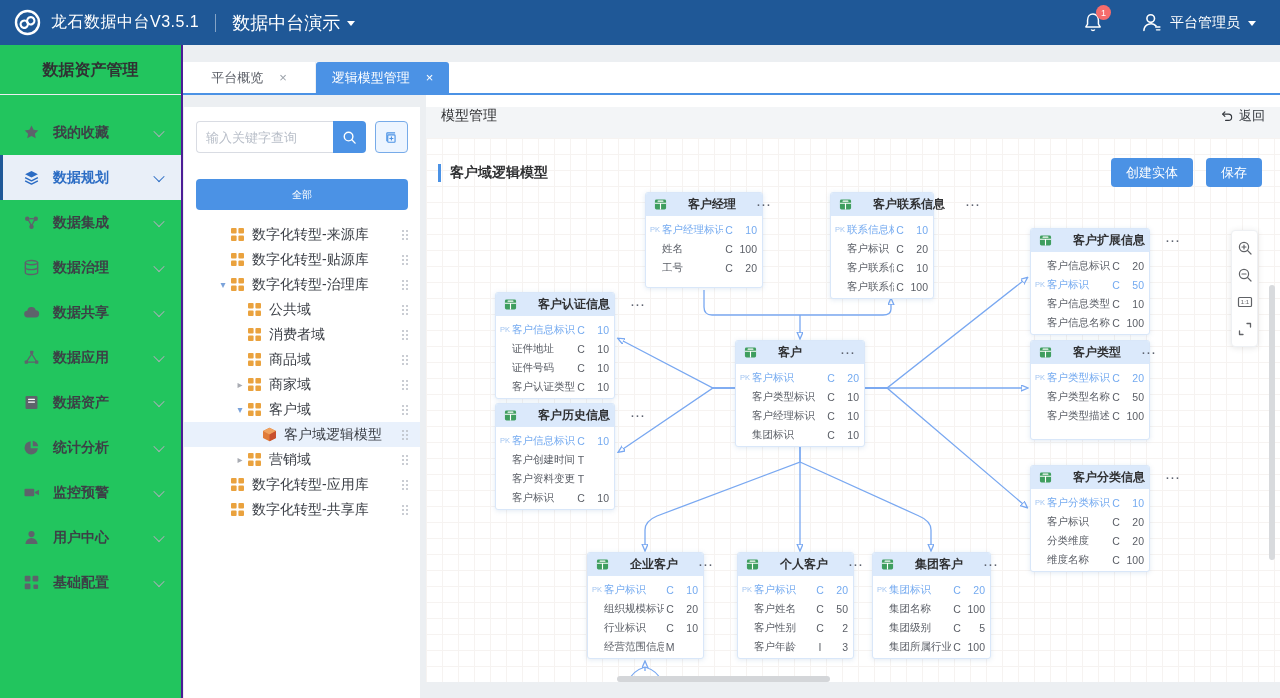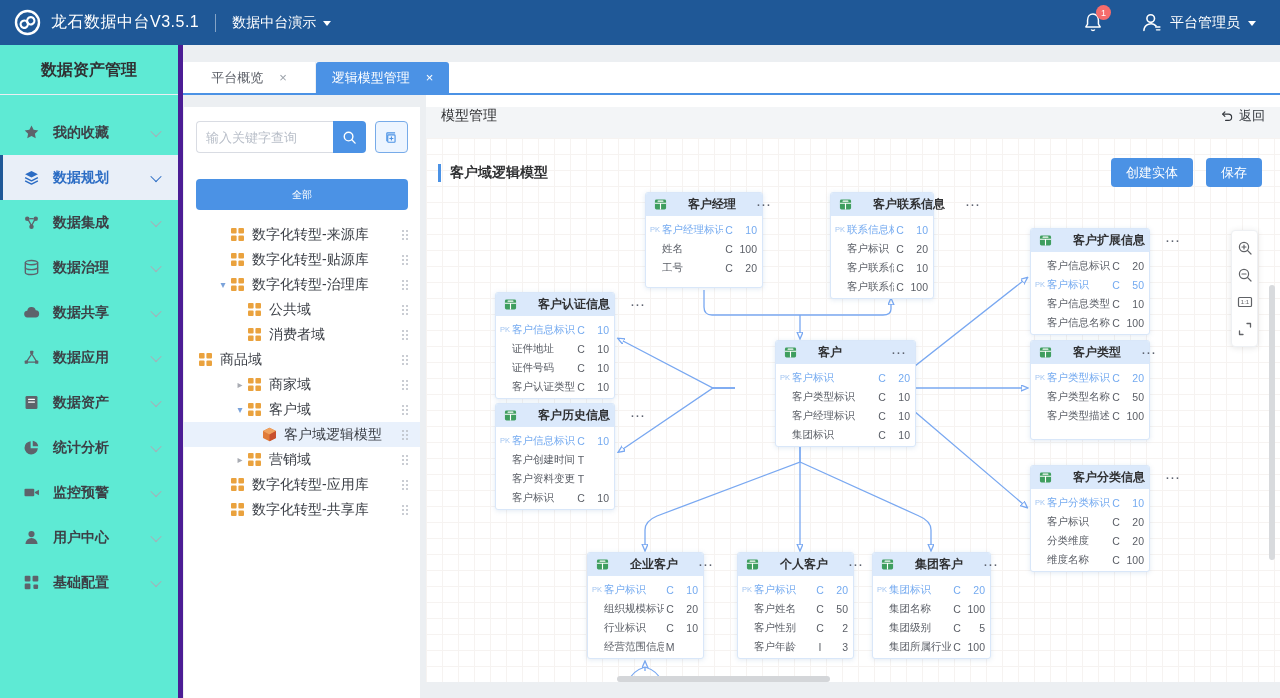--- a/index.html
+++ b/index.html
@@ -5,29 +5,29 @@
   *{margin:0;padding:0;box-sizing:border-box}
   html,body{width:1280px;height:698px;overflow:hidden}
   body{font-family:"Liberation Sans","DejaVu Sans",sans-serif;background:#eceff2;position:relative;color:#303133}
   svg{display:block}
 
   
   .topbar{position:absolute;left:0;top:0;right:0;height:45px;background:#1f5897;display:flex;align-items:center;color:#fff;z-index:5;padding:0 24px 0 14px}
   .logo{width:27px;height:27px;margin-right:10px}
   .product{font-size:16px;letter-spacing:.5px}
   .hdr-sep{width:1px;height:18px;background:rgba(255,255,255,.45);margin:0 16px}
-  .workspace{display:flex;align-items:center;gap:7px;font-size:14px;cursor:pointer}
+  .workspace{display:flex;align-items:center;gap:7px;font-size:18px;cursor:pointer}
   .caret-down{width:0;height:0;border-left:4.5px solid transparent;border-right:4.5px solid transparent;border-top:5.5px solid #fff;margin-top:1px}
   .topbar-right{margin-left:auto;display:flex;align-items:center;gap:38px}
   .bell-wrap{position:relative;cursor:pointer}
   .badge{position:absolute;top:-7px;right:-8px;min-width:15px;height:15px;border-radius:8px;background:#f56c6c;color:#fff;font-size:9px;display:flex;align-items:center;justify-content:center;padding:0 3px}
   .user-wrap{display:flex;align-items:center;gap:8px;font-size:14px;cursor:pointer}
 
   
-  .sidebar{position:absolute;left:0;top:45px;bottom:0;width:183px;background:#5eead4;border-right:5px solid #4c1d95;z-index:4}
+  .sidebar{position:absolute;left:0;top:45px;bottom:0;width:183px;background:#22c55e;border-right:2px solid #4c1d95;z-index:4}
   .sidebar-title{height:50px;line-height:50px;text-align:center;font-size:16px;font-weight:bold;color:#303133;border-bottom:1px solid #eceef2}
   .side-menu{padding-top:15px}
   .side-item{height:45px;display:flex;align-items:center;padding:0 18px 0 23px;font-size:14px;color:#44494f;cursor:pointer;position:relative}
   .side-item .sicon{width:17px;height:17px;margin-right:13px;color:#5d636b;flex:none}
   .side-item .slabel{font-weight:bold;color:#3c4046}
   .side-item.active{background:#e9eff8;color:#2b6cc4}
   .side-item.active::before{content:"";position:absolute;left:0;top:0;bottom:0;width:3px;background:#1f5897}
   .side-item.active .slabel{color:#2b6cc4}
   .side-item.active .sicon{color:#2b6cc4}
   .chev{width:8px;height:8px;border-right:1.5px solid #a9aeb6;border-bottom:1.5px solid #a9aeb6;transform:rotate(45deg) translate(-1px,-1px);margin-left:auto}
@@ -378,21 +378,21 @@
         <span class="tlabel">消费者域</span>
         <span class="kebab">
           <i></i>
           <i></i>
           <i></i>
           <i></i>
           <i></i>
           <i></i>
         </span>
       </div>
-      <div class="trow" style="">
+      <div class="trow" style="padding-left: 49px;">
         <span class="tcaret"></span>
         <span class="ticon">
           <svg viewBox="0 0 15 15" width="15" height="15">
             <rect x="1" y="1" width="5.6" height="5.6" rx="1" fill="#eaa23e"></rect>
             <rect x="8.4" y="1" width="5.6" height="5.6" rx="1" fill="#eaa23e"></rect>
             <rect x="1" y="8.4" width="5.6" height="5.6" rx="1" fill="#eaa23e"></rect>
             <rect x="8.4" y="8.4" width="5.6" height="5.6" rx="1" fill="#eaa23e"></rect>
           </svg>
         </span>
         <span class="tlabel">商品域</span>
@@ -702,21 +702,21 @@
               <span class="ftype">T</span>
               <span class="flen"></span>
             </div>
             <div class="frow">
               <span class="fname">客户标识</span>
               <span class="ftype">C</span>
               <span class="flen">10</span>
             </div>
           </div>
         </div>
-        <div class="entity" style="left: 309px; top: 202px; width: 141px; margin-left: 40px;">
+        <div class="entity" style="left: 309px; top: 202px; width: 130px;">
           <div class="ent-head">
             <span class="ent-icon">
               <svg viewBox="0 0 14 14" width="13" height="13">
                 <rect x="1" y="1.6" width="12" height="10.8" rx="1.6" fill="#3f9e5f"></rect>
                 <path d="M1 5.6h12M7 5.6v6.8" stroke="#fff" stroke-width="1.2"></path>
                 <path d="M4.4 3.4h5.2" stroke="#fff" stroke-width="1.2" stroke-linecap="round"></path>
               </svg>
             </span>
             <span class="ent-title">客户</span>
             <span class="ent-dots">···</span>

